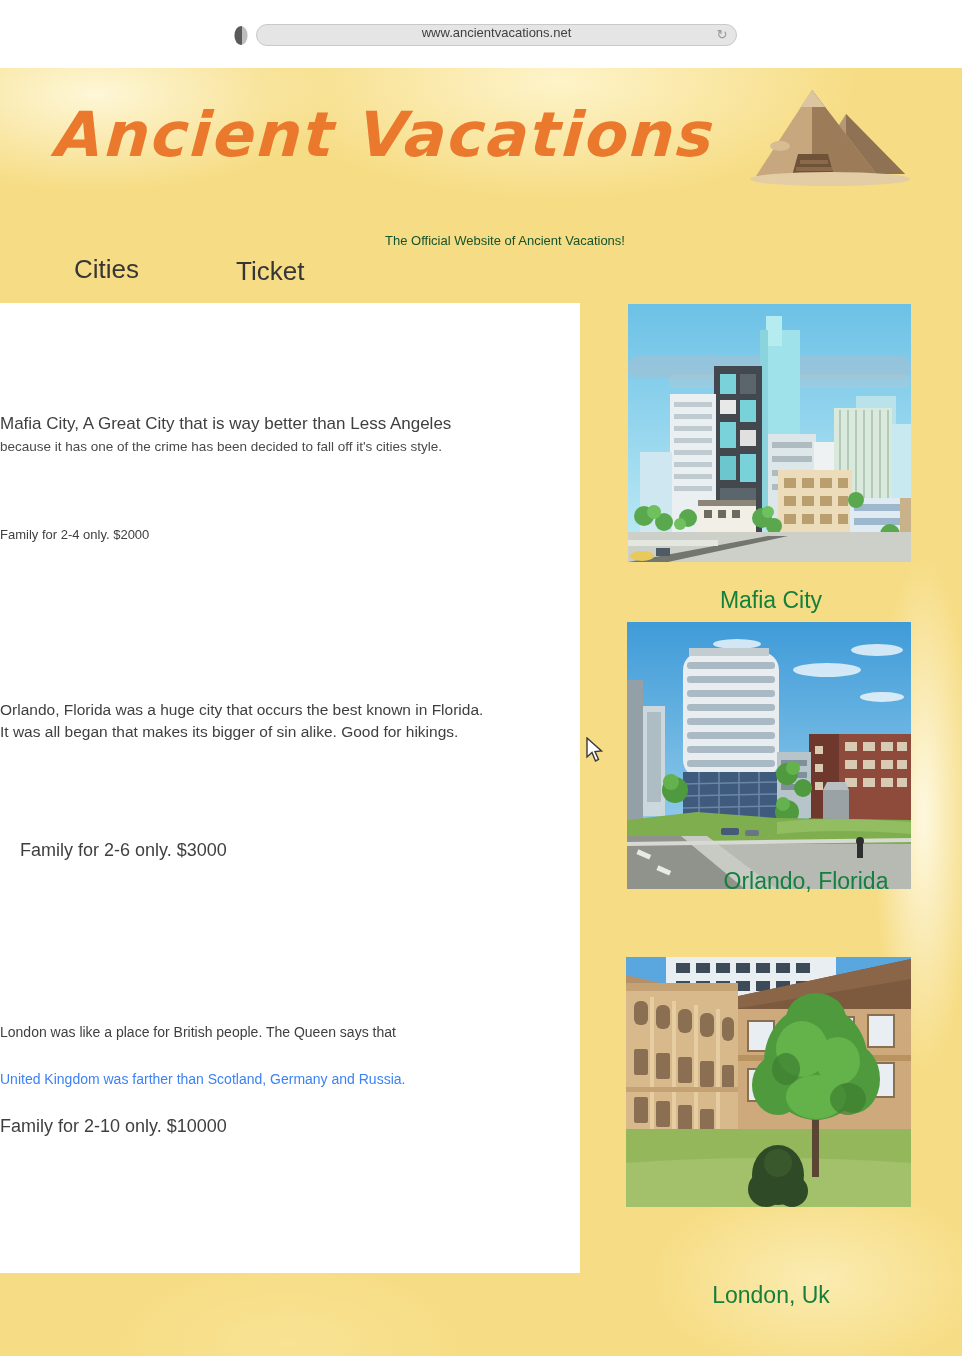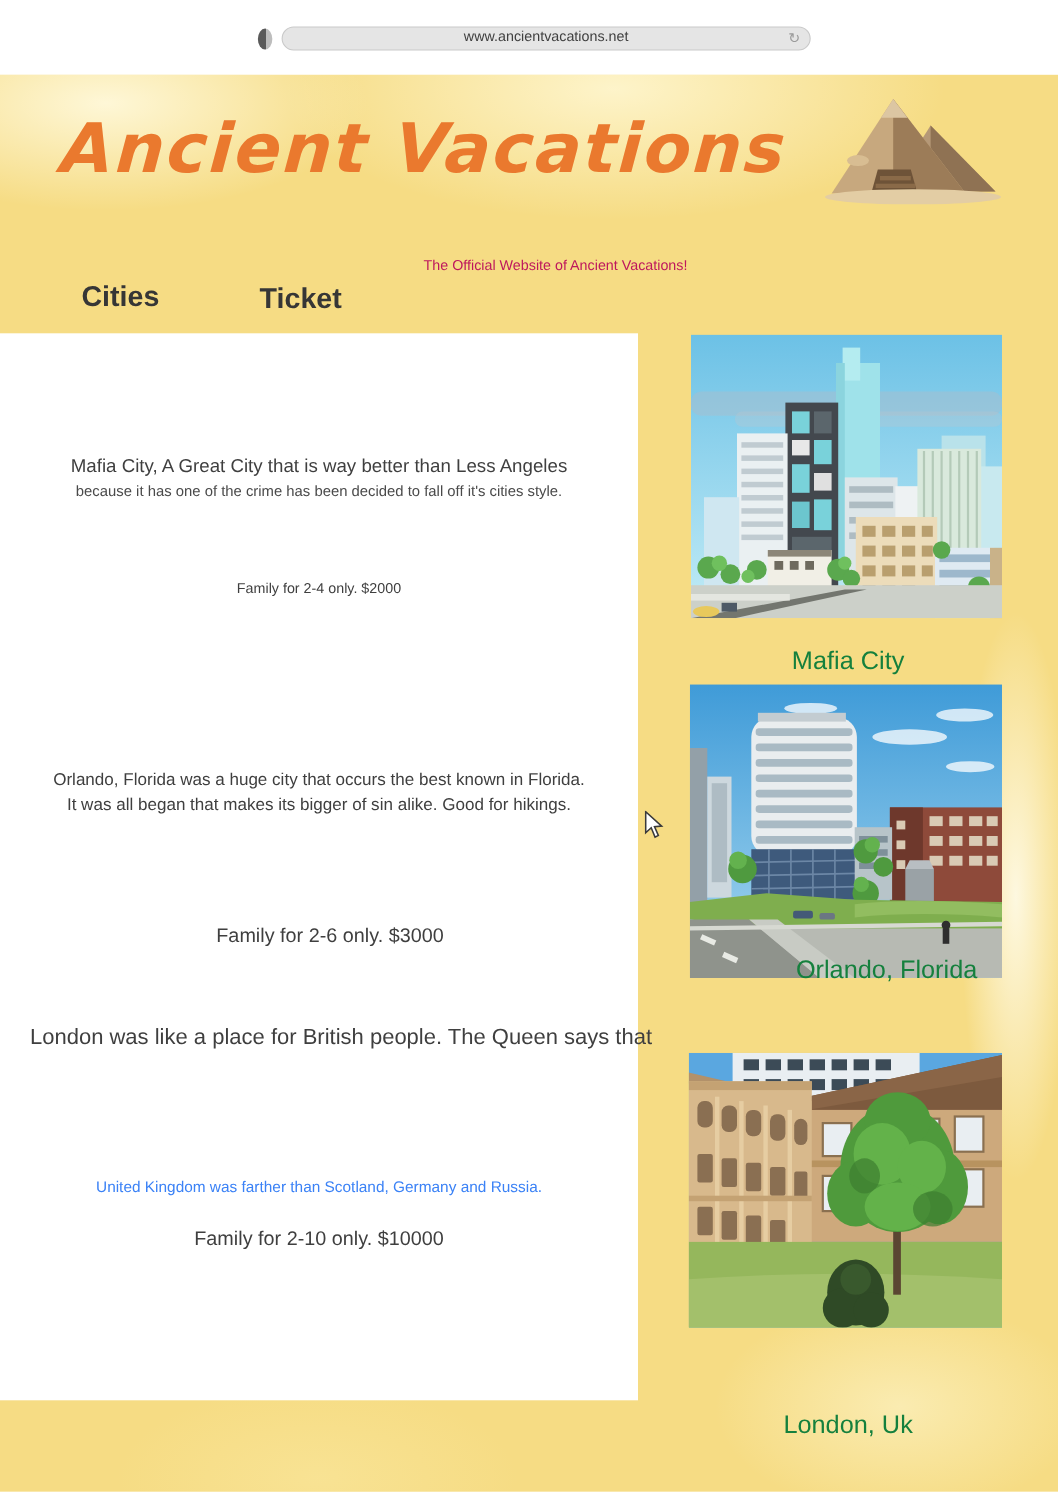--- a/index.html
+++ b/index.html
@@ -30,37 +30,37 @@
       radial-gradient(ellipse 260px 120px at 30% 99%, rgba(250,232,160,.55), rgba(250,232,160,0) 70%);
   }
 
   .site-title { left:0px; top:160px; width:770px; text-align:center;
     font-family:"DejaVu Sans","Liberation Sans",sans-serif;
     font-style:italic; font-weight:bold; font-size:62px; letter-spacing:2px;
     color:#ea792e; transform:skewX(-4deg); }
   .pyramids { left:750px; top:86px; width:162px; height:100px; }
 
   .tagline { left:120px; top:233px; width:770px; text-align:center;
-             font-size:13px; color:#be185d; }
-
-  .nav-item { font-size:26px; color:#363636; cursor:pointer;font-weight:bold; }
+             font-size:13px; color:#14532d; }
+
+  .nav-item { font-size:26px; color:#363636; cursor:pointer; }
   .nav-cities { left:74px; top:254px; }
   .nav-ticket { left:236px; top:256px; }
 
   
   .content { left:0; top:303px; width:580px; height:970px; background:#ffffff; }
 
-  .blk { left:0; width:580px; text-align:center; color:#3f3f3f; }
+  .blk { left:0; width:580px; color:#3f3f3f; }
   .h1a { top:414px; font-size:17px; }
   .h1b { top:439px; font-size:13.5px; color:#4a4a4a; }
   .p1  { top:527px; font-size:13px; }
   .h2a { top:701px; font-size:15.5px; }
   .h2b { top:723px; font-size:15.5px; }
   .p2  { top:840px; font-size:18px;padding-left:20px; }
-  .h3a { top:932px; font-size:20px;margin-left:20px; }
+  .h3a { top:1024px; font-size:14px; }
   .h3b { top:1071px; font-size:14px; color:#3b82f6; }
   .p3  { top:1116px; font-size:18px; }
 
   
   .photo { overflow:hidden; }
   .photo svg { display:block; }
   .ph1 { left:628px; top:304px; width:283px; height:258px; }
   .ph2 { left:627px; top:622px; width:284px; height:267px; }
   .ph3 { left:626px; top:957px; width:285px; height:250px; }
   .caption { left:580px; width:382px; text-align:center; font-size:23px; color:#15803d; }

